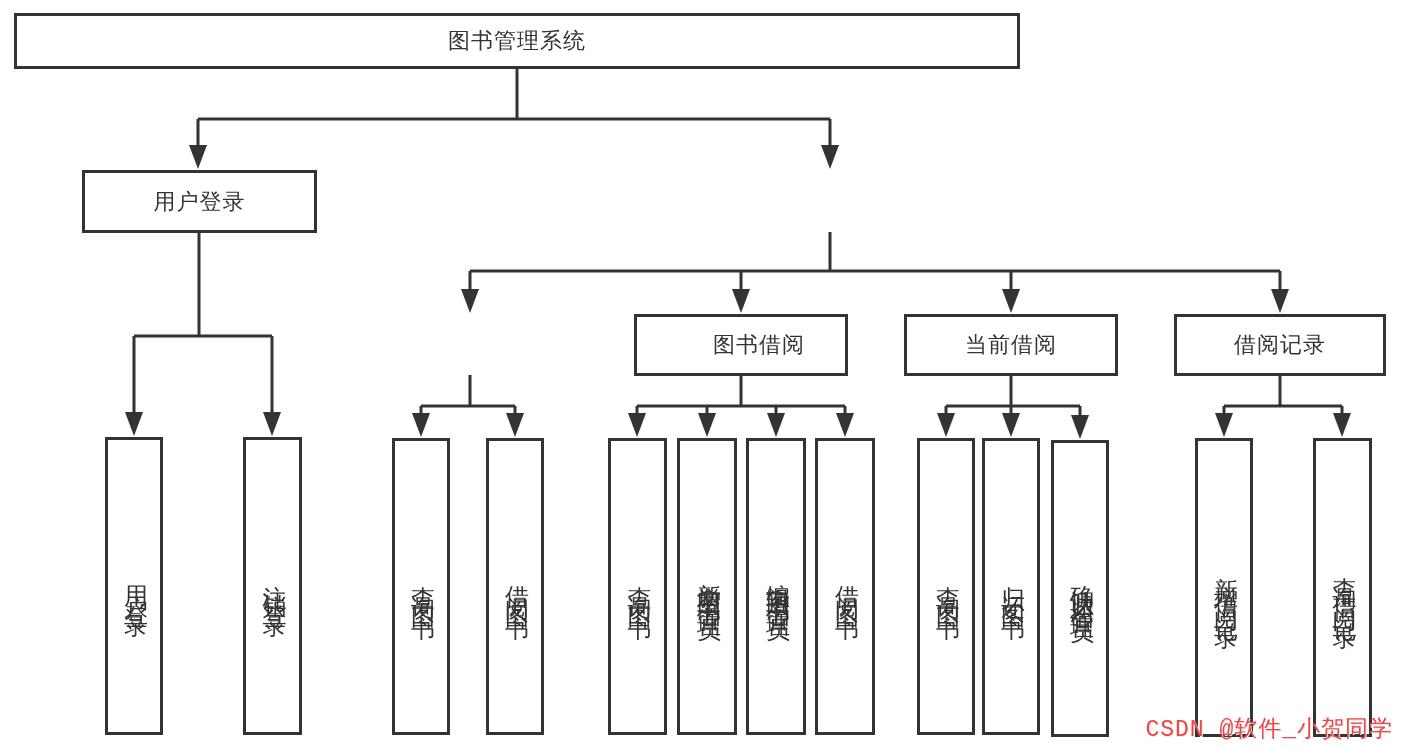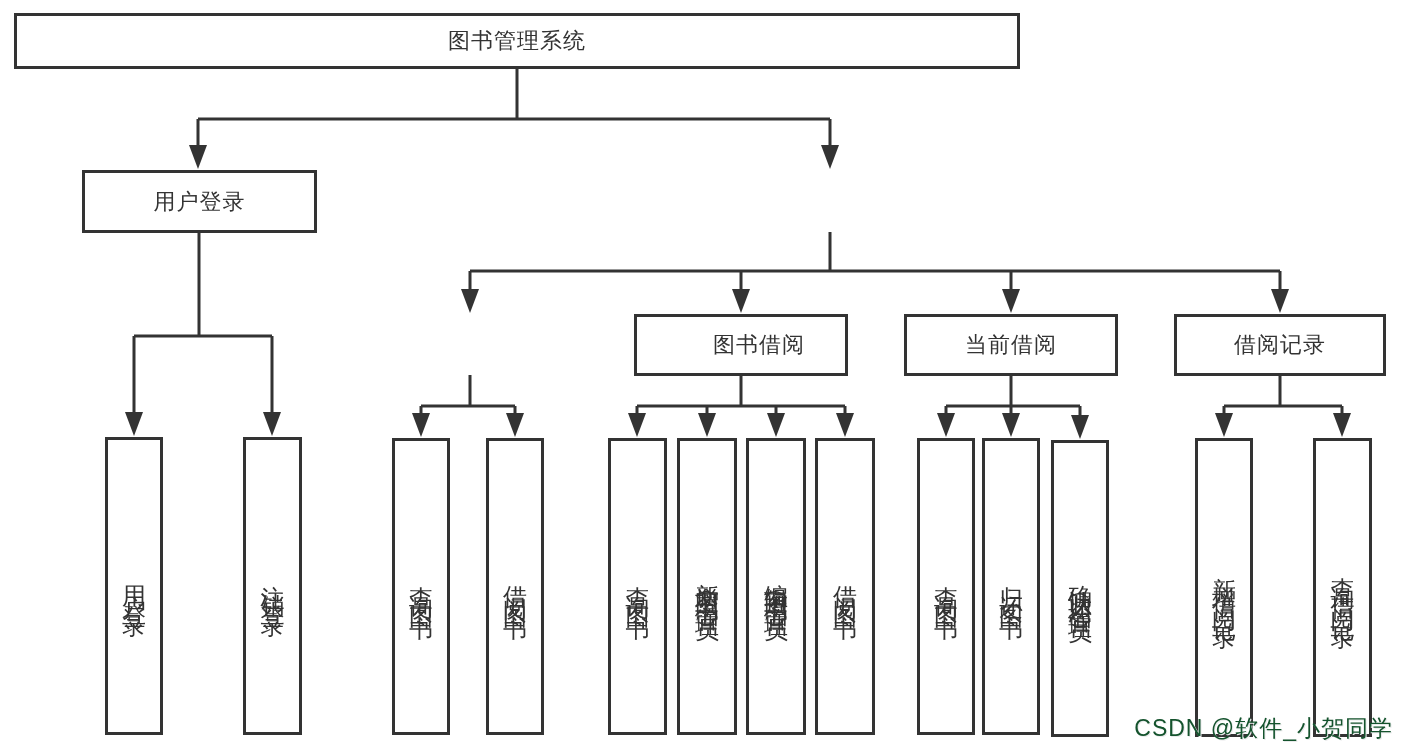--- a/index.html
+++ b/index.html
@@ -5,21 +5,21 @@
   html, body {
     margin: 0;
     padding: 0;
     background: #ffffff;
   }
   .canvas {
     position: relative;
     width: 1405px;
     height: 747px;
     background: #ffffff;
-    font-family: Liberation Sans, sans-serif;
+    font-family: Liberation Mono, monospace;
     overflow: hidden;
   }
   .wires {
     position: absolute;
     left: 0;
     top: 0;
     width: 1405px;
     height: 747px;
   }
   .wires path {
@@ -83,21 +83,21 @@
   .lf-d2 { left: 982px;  top: 438px; width: 58px; height: 297px; }
   .lf-d3 { left: 1051px; top: 440px; width: 58px; height: 297px; }
   .lf-e1 { left: 1195px; top: 438px; width: 58px; height: 299px; }
   .lf-e2 { left: 1313px; top: 438px; width: 59px; height: 299px; }
 
   .watermark {
     position: absolute;
     right: 12px;
     bottom: 3px;
     font-size: 23px;
-    color: #14532d;
+    color: #ef4444;
     letter-spacing: 1px;
     text-shadow: 1px 1px 0 #e9eaeb;
     white-space: nowrap;
   }
 </style>
 </head>
 <body>
 
 <div class="canvas">
 

